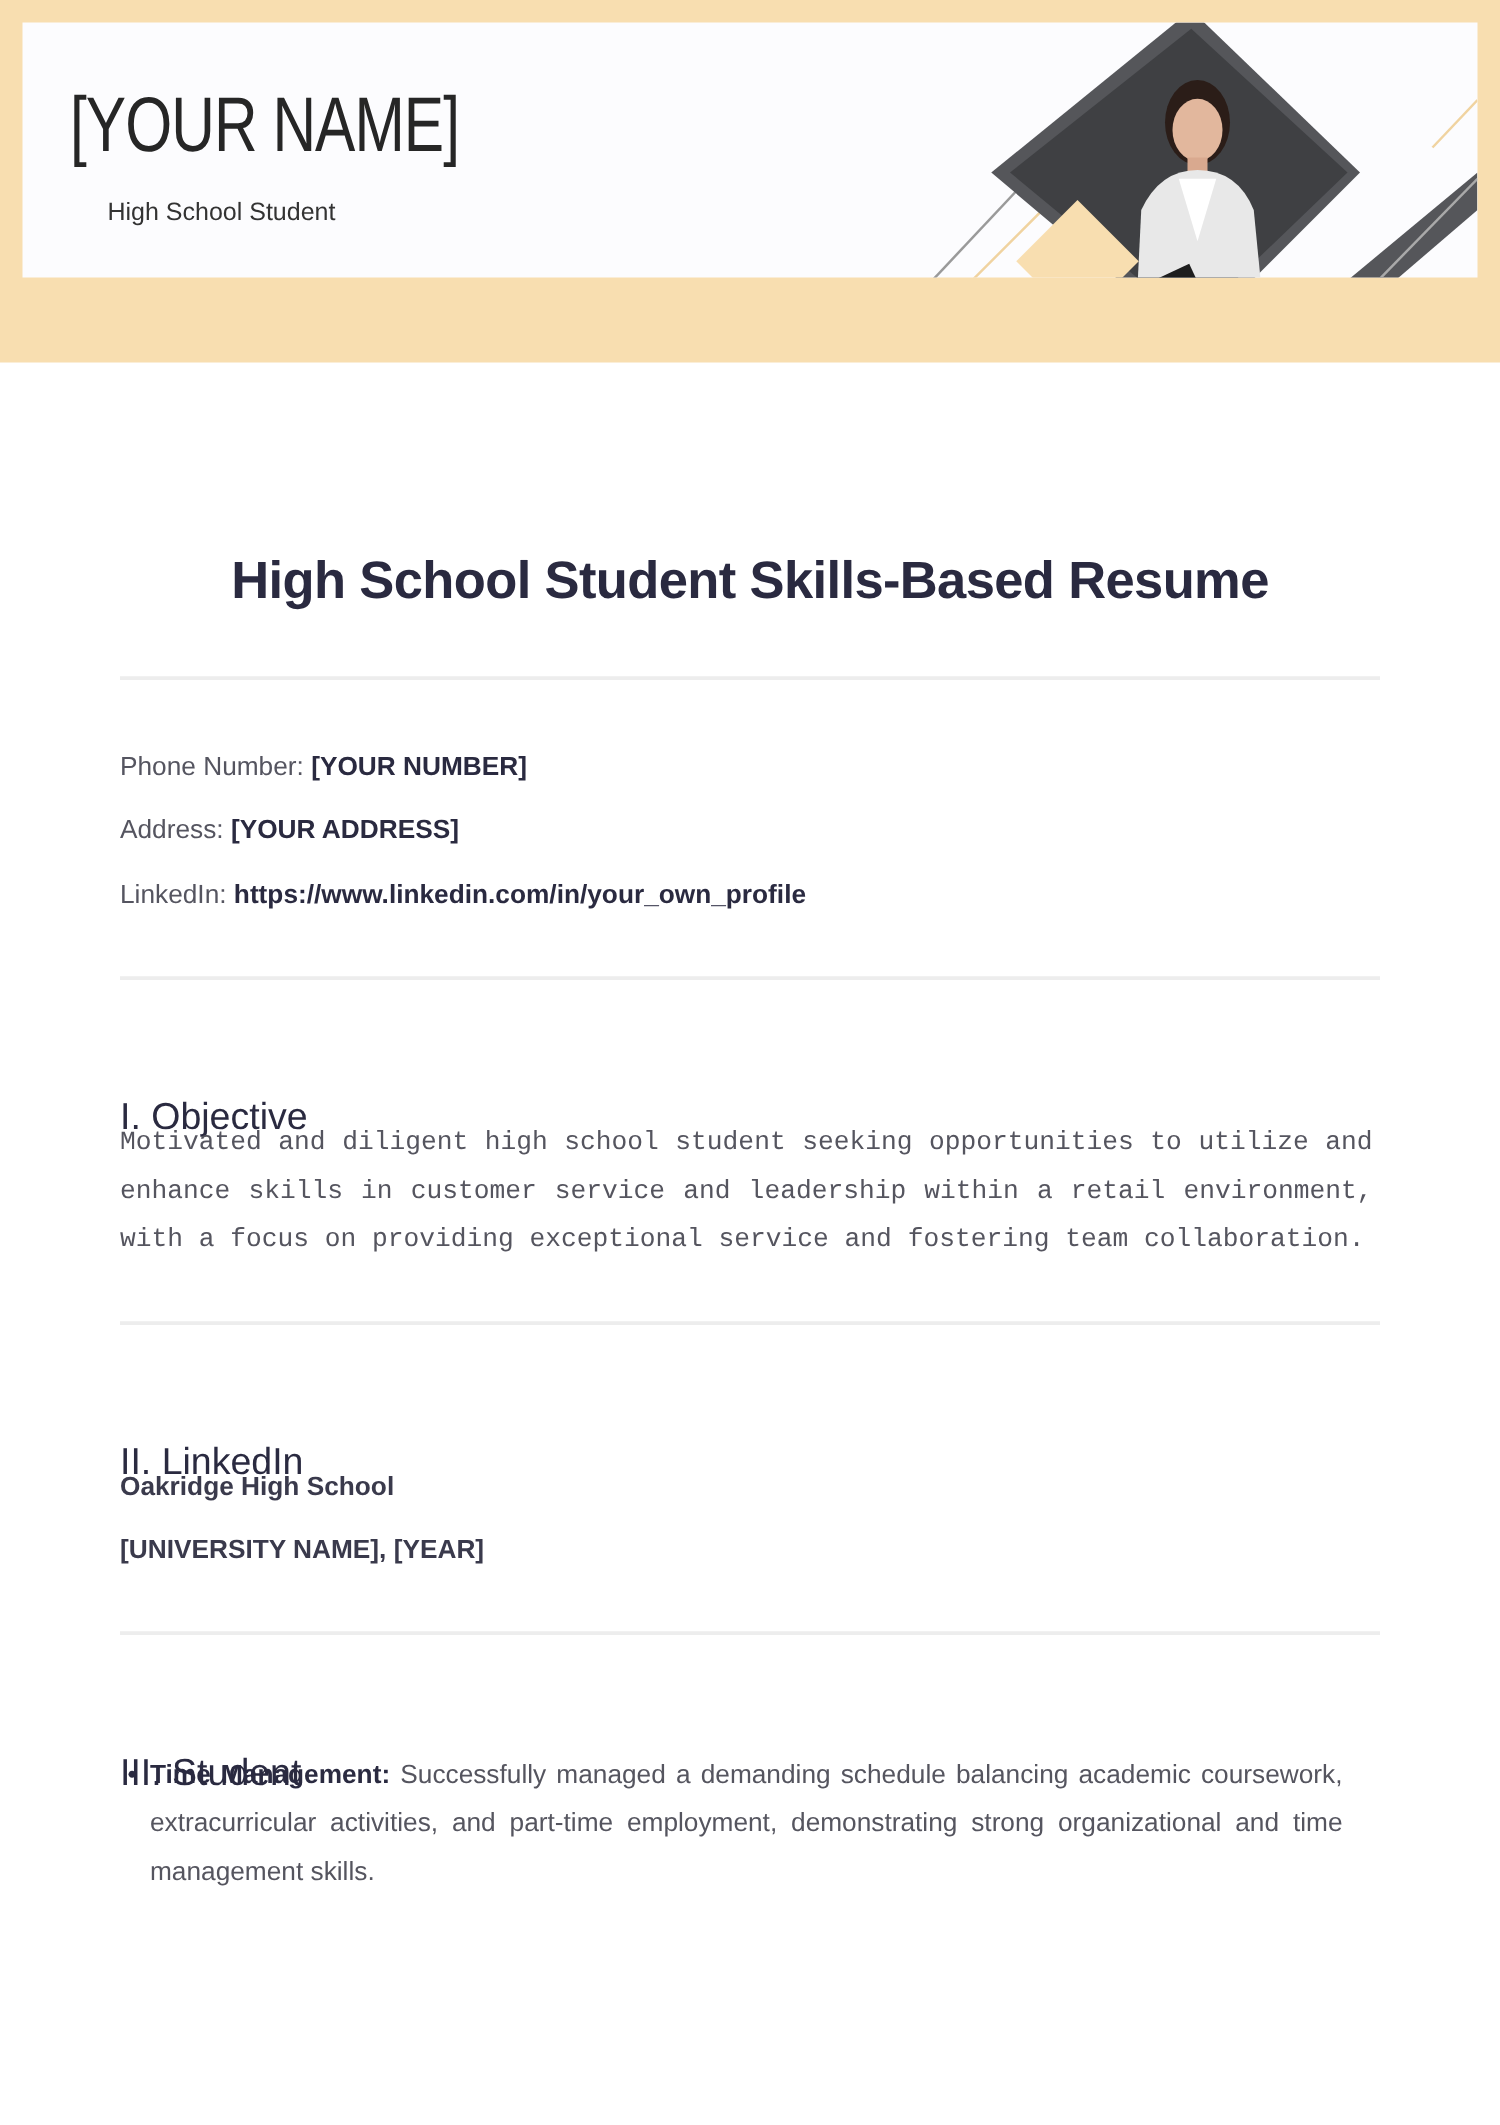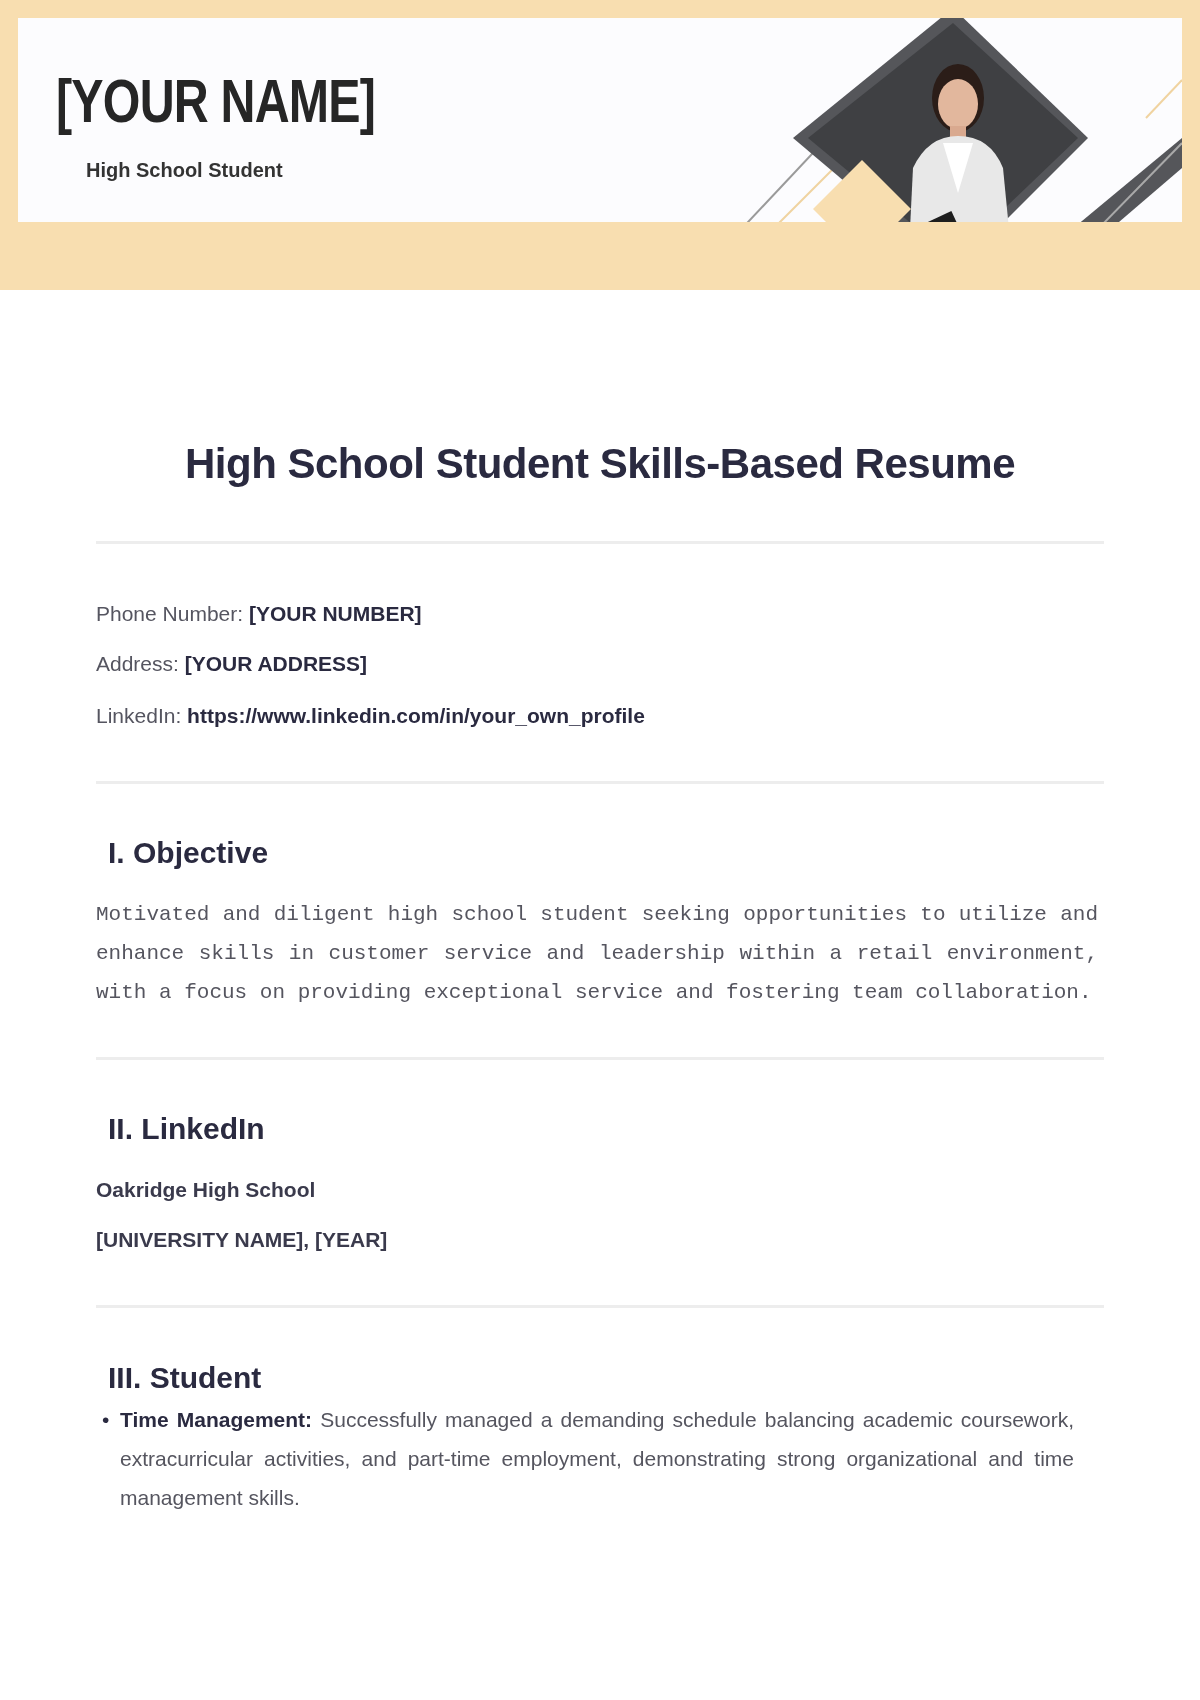--- a/index.html
+++ b/index.html
@@ -1,28 +1,28 @@
 <!DOCTYPE html>
 <html><head>
 <meta charset="utf-8">
 <style>
   html, body { margin:0; padding:0; }
   body { width:1200px; height:1700px; background:#ffffff; overflow:hidden; position:relative; font-family:"Liberation Sans", sans-serif; color:#2b2b3a; }
   .header { position:absolute; left:0; top:0; width:1200px; height:290px; background:#f8deb0; }
-  .header-inner { position:absolute; left:18px; top:18px; width:1164px; height:204px; background:#fcfcfe; overflow:hidden;font-weight:bold; }
+  .header-inner { position:absolute; left:18px; top:18px; width:1164px; height:204px; background:#fcfcfe; overflow:hidden; }
   .name { position:absolute; left:38px; top:52px; font-family:"Liberation Sans Narrow","Liberation Sans", sans-serif; font-size:62px; color:#262626; letter-spacing:-1px; transform:scaleX(0.78); transform-origin:left top; line-height:1; }
   .role { position:absolute; left:68px; top:141px; font-size:20px; color:#333; }
   .email { position:absolute; left:34px; top:207px; font-size:17px; color:#333;text-align:right; }
   .decor { position:absolute; left:0; top:0; }
 
   .title { position:absolute; left:0; width:1200px; top:440px; text-align:center; font-size:42px; font-weight:bold; color:#2a2a40; letter-spacing:-0.5px; }
   .rule { position:absolute; left:96px; width:1008px; height:3px; background:#ededed; }
   .contact { position:absolute; left:96px; font-size:21px; color:#555560; }
   .contact b { color:#2a2a40; font-weight:bold; }
-  .h2 { position:absolute; left:108px; font-size:30px; font-weight:bold; color:#2a2a40; }
+  .h2 { position:absolute; left:96px; font-size:30px; font-weight:normal; color:#2a2a40;margin-top:41px; }
   .para { position:absolute; left:96px; width:1002px; font-size:21px; line-height:39px; color:#55555f; text-align:justify;font-family:Liberation Mono, monospace; }
   .edu { position:absolute; left:96px; font-size:21px; font-weight:bold; color:#3a3a4c; }
   .skills { position:absolute; left:96px; top:1400px; width:978px; margin:0; padding:0; list-style:none; }
   .skills li { position:relative; padding-left:24px; font-size:21px; line-height:39px; color:#55555f; text-align:justify; }
   .skills li::before { content:"•"; position:absolute; left:6px; top:0; color:#2a2a40; }
   .skills li b { color:#2a2a40; }
 </style>
 </head>
 <body>
 

